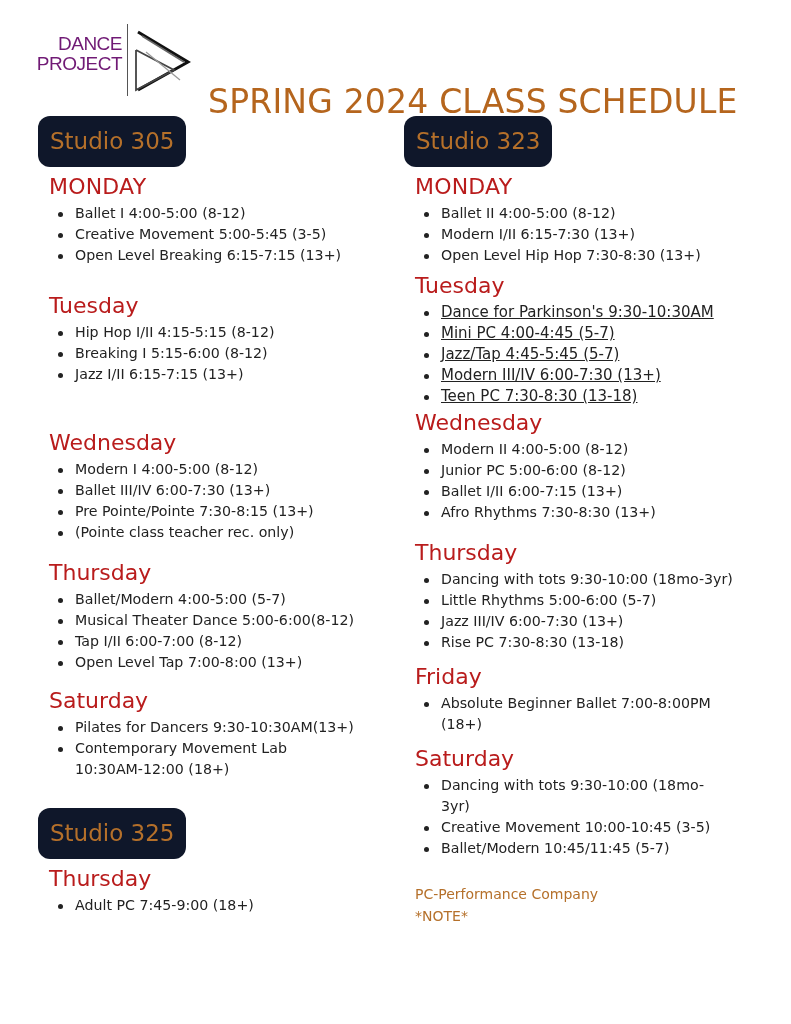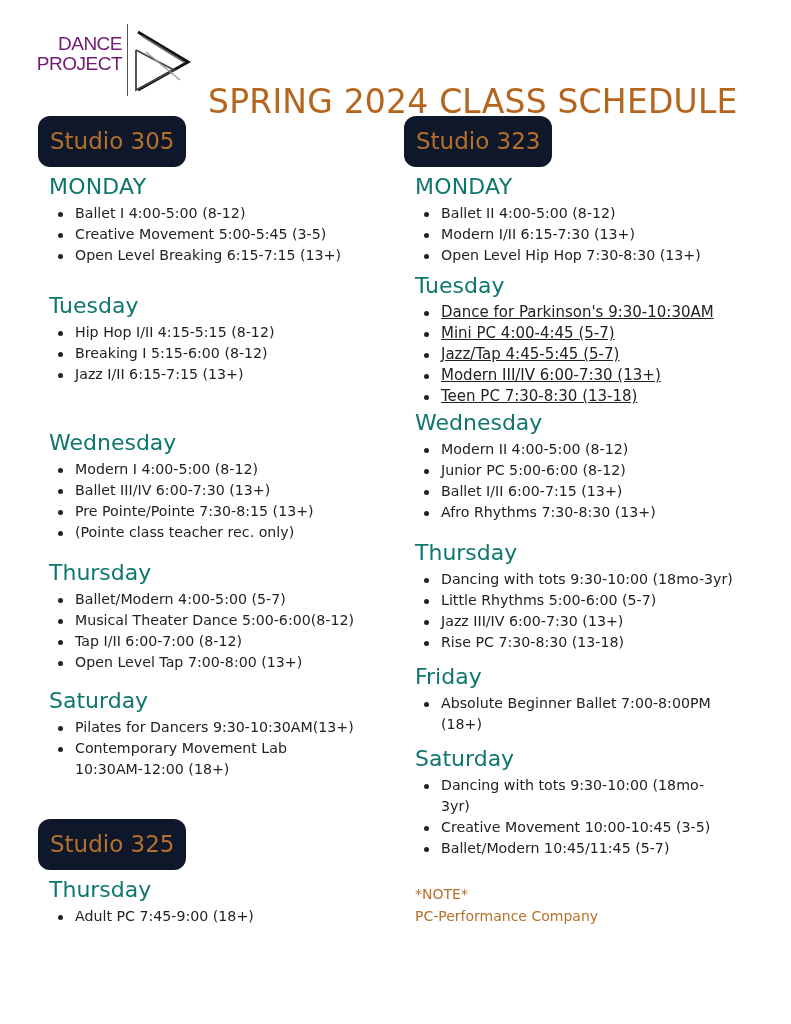--- a/index.html
+++ b/index.html
@@ -16,21 +16,21 @@
   .page-title { position: absolute; left: 208px; top: 38px; font-size: 33px; color: #b5651d;
     font-family: "DejaVu Sans", sans-serif; letter-spacing: 0.2px; font-weight: 400; white-space: nowrap; margin-top: 44px; }
 
   .col { position: absolute; }
   .col-left { left: 38px; top: 116px; width: 360px; }
   .col-right { left: 404px; top: 116px; width: 370px; }
 
   .studio-pill { display: inline-block; background: #0f172a; border-radius: 12px;
     padding: 9px 12px 10px 12px; color: #b5702a; font-size: 23px; line-height: 32px; }
 
-  .day { font-size: 22px; color: #0f766e; margin-top: 10px; line-height: 28px; padding-left: 11px; }
+  .day { font-size: 22px; color: #b91c1c; margin-top: 10px; line-height: 28px; padding-left: 11px; }
   .day.upper { letter-spacing: 0.2px; }
 
   ul.classes { list-style: none; padding-left: 18px; margin-top: 2px; }
   ul.classes li { position: relative; padding-left: 19px; font-size: 14.2px; line-height: 21px; color: #222; }
   ul.classes li::before { content: ""; position: absolute; left: 2px; top: 9px; width: 5px; height: 5px;
     border-radius: 50%; background: #222; }
   ul.small li { font-size: 15px; text-decoration: underline; }
 
   .note { color: #b5702a; font-size: 14px; line-height: 22px; padding-left: 11px; }
 </style>
@@ -85,21 +85,21 @@
     <li>Tap I/II 6:00-7:00 (8-12)</li>
     <li>Open Level Tap 7:00-8:00 (13+)</li>
   </ul>
 
   <div class="day" style="margin-top:14px">Saturday</div>
   <ul class="classes">
     <li>Pilates for Dancers 9:30-10:30AM(13+)</li>
     <li style="width:290px">Contemporary Movement Lab 10:30AM-12:00 (18+)</li>
   </ul>
 
-  <div class="studio-pill" style="margin-top:39px">Studio 325</div>
+  <div class="studio-pill" style="margin-top:28px">Studio 325</div>
   <div class="day" style="margin-top:6px">Thursday</div>
   <ul class="classes">
     <li>Adult PC 7:45-9:00 (18+)</li>
   </ul>
 </div>
 
 <div class="col col-right">
   <div class="studio-pill">Studio 323</div>
 
   <div class="day upper" style="margin-top:6px">MONDAY</div>
@@ -140,16 +140,16 @@
   </ul>
 
   <div class="day" style="margin-top:10px">Saturday</div>
   <ul class="classes">
     <li style="width:310px">Dancing with tots 9:30-10:00 (18mo-3yr)</li>
     <li>Creative Movement 10:00-10:45 (3-5)</li>
     <li>Ballet/Modern 10:45/11:45 (5-7)</li>
   </ul>
 
   <div style="margin-top:24px">
+    <div class="note">PC-Performance Company</div>
     <div class="note">*NOTE*</div>
-    <div class="note">PC-Performance Company</div>
   </div>
 </div>
 
 </body></html>

